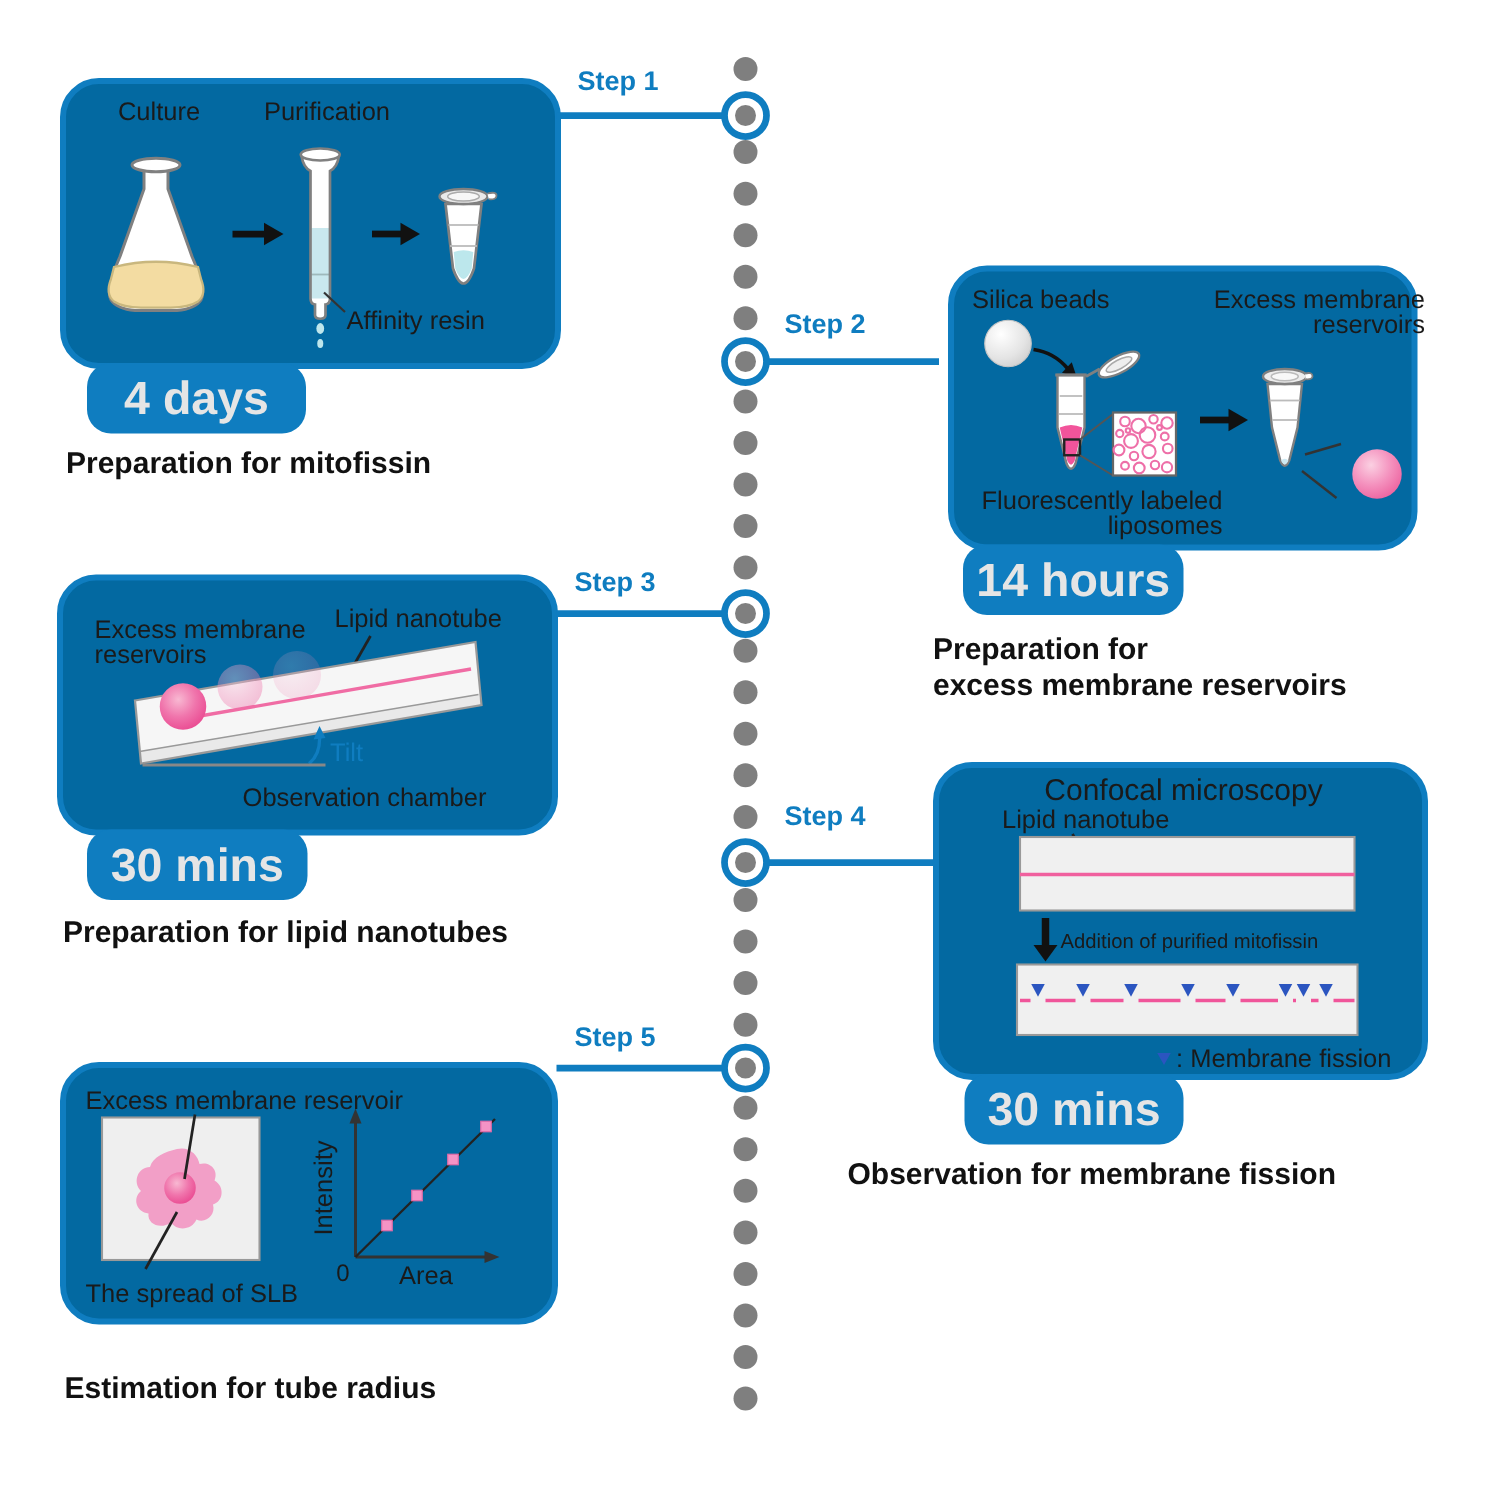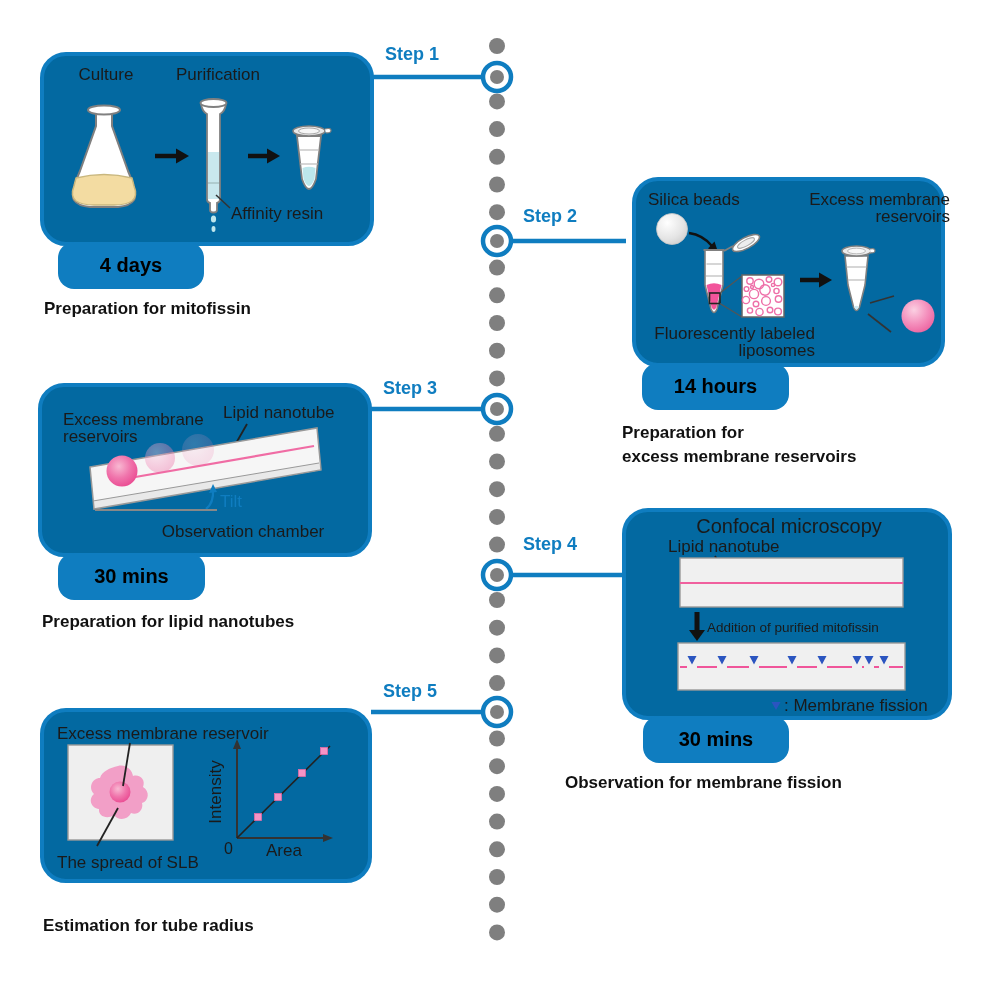--- a/index.html
+++ b/index.html
@@ -13,26 +13,26 @@
     position:relative;width:996px;height:996px;background:#fff;
     font-family:"Liberation Sans",sans-serif;overflow:hidden;
   }
   .timeline{position:absolute;left:0;top:0;z-index:2;pointer-events:none;}
   .panel{
     position:absolute;background:#0369a1;border:4.5px solid var(--blue);
     border-radius:26px;box-sizing:border-box;z-index:1;
   }
   .panel svg{position:absolute;left:-4.5px;top:-4.5px;overflow:visible;}
   .badge{
-    position:absolute;background:var(--blue);color:#000000;font-weight:bold;
-    font-size:20px;border-radius:16px;z-index:3;
+    position:absolute;background:var(--blue);color:#e5e5e5;font-weight:bold;
+    font-size:31px;border-radius:16px;z-index:3;
     display:flex;align-items:center;justify-content:center;
   }
   .step-label{position:absolute;color:var(--blue);font-weight:bold;font-size:18px;z-index:3;white-space:nowrap;}
-  .panel-title{position:absolute;color:#111;font-weight:bold;font-size:17px;line-height:24px;z-index:3;white-space:nowrap;}
+  .panel-title{position:absolute;color:#111;font-weight:bold;font-size:20px;line-height:24px;z-index:3;white-space:nowrap;}
   svg{font-family:"Liberation Sans",sans-serif;}
   svg text{fill:var(--ink);}
   .lbl{font-size:17px;}
   .lbl-sm{font-size:13.5px;}
   .lbl-lg{font-size:20px;}
   .blue-t{fill:var(--blue);}
   .outline{stroke:#808080;fill:none;}
 </style>
 </head>
 <body>

